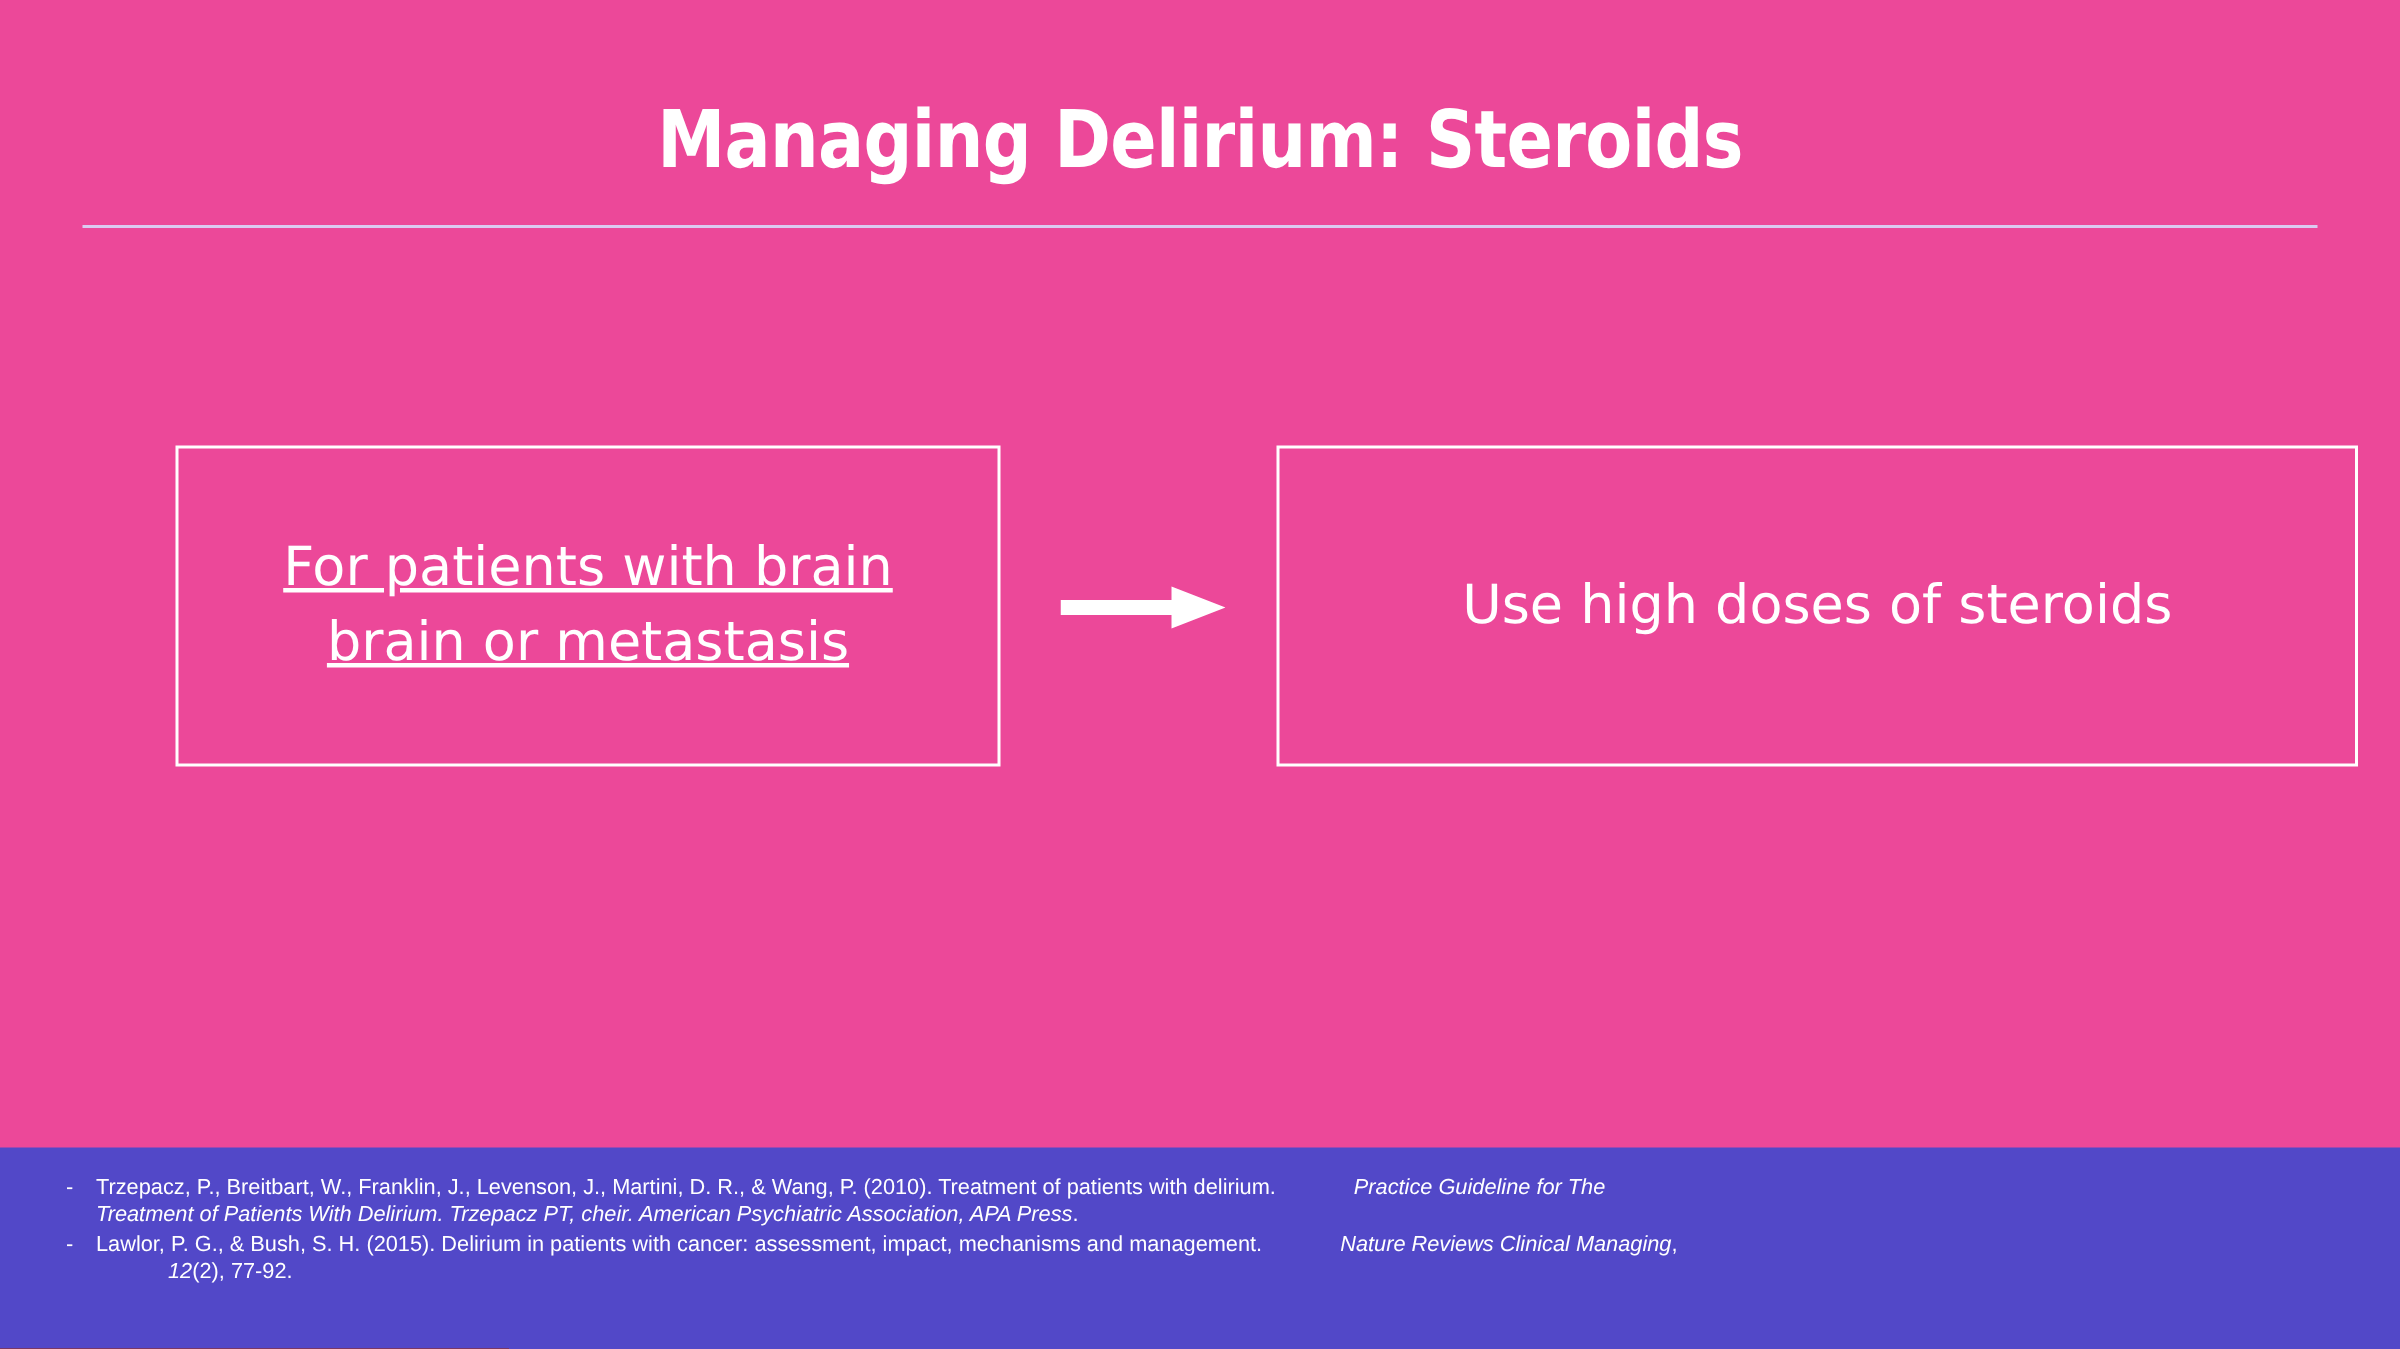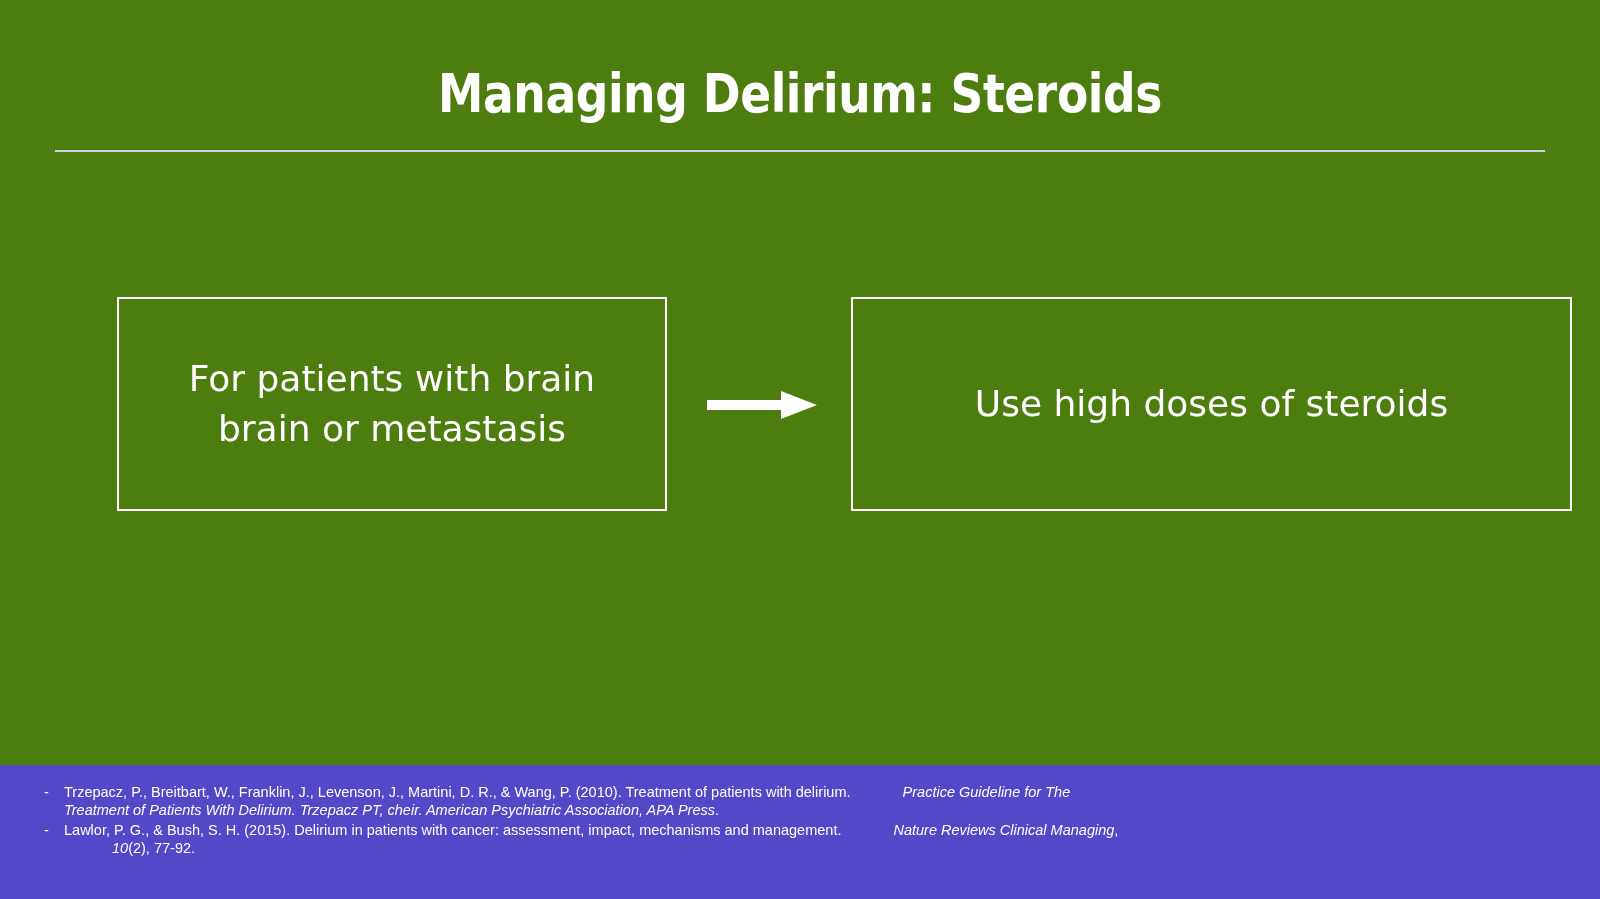--- a/index.html
+++ b/index.html
@@ -6,21 +6,21 @@
   html, body {
     margin: 0;
     padding: 0;
     background: #2b2b2b;
   }
   .slide {
     position: relative;
     width: 1600px;
     height: 899px;
     overflow: hidden;
-    background: #4d7c0f;
+    background: #ec4899;
     font-family: "Liberation Sans", sans-serif;
     -webkit-font-smoothing: antialiased;
   }
 
   
   .title {
     position: absolute;
     left: 0;
     top: 66px;
     width: 1600px;
@@ -66,20 +66,21 @@
     font-size: 36px;
     font-weight: 400;
     line-height: 1.38;
     padding: 0 26px;
   }
   .flow-box.left {
     left: 117px;
     top: 0;
     width: 550px;
     height: 214px;
+    text-decoration: underline;
   }
   .flow-box.right {
     left: 851px;
     top: 0;
     width: 721px;
     height: 214px;
   }
   .flow-box .txt {
     display: block;
     max-width: 100%;
@@ -161,19 +162,19 @@
 
   <div class="footer">
 
     <div class="refs">
       <div class="ref-item">
         <span class="ref-dash">-</span>
         <span class="ref-text"><span>Trzepacz, P., Breitbart, W., Franklin, J., Levenson, J., Martini, D. R., &amp; Wang, P. (2010). Treatment of patients with delirium. </span><i>Practice Guideline for The Treatment of Patients With Delirium. Trzepacz PT, cheir. American Psychiatric Association, APA Press</i><span>.</span></span>
       </div>
       <div class="ref-item">
         <span class="ref-dash">-</span>
-        <span class="ref-text"><span>Lawlor, P. G., &amp; Bush, S. H. (2015). Delirium in patients with cancer: assessment, impact, mechanisms and management. </span><i>Nature Reviews Clinical Managing</i><span>, </span><i>10</i><span>(2), 77-92.</span></span>
+        <span class="ref-text"><span>Lawlor, P. G., &amp; Bush, S. H. (2015). Delirium in patients with cancer: assessment, impact, mechanisms and management. </span><i>Nature Reviews Clinical Managing</i><span>, </span><i>12</i><span>(2), 77-92.</span></span>
       </div>
     </div>
 
   </div>
 
 </div>
 
 </body></html>

